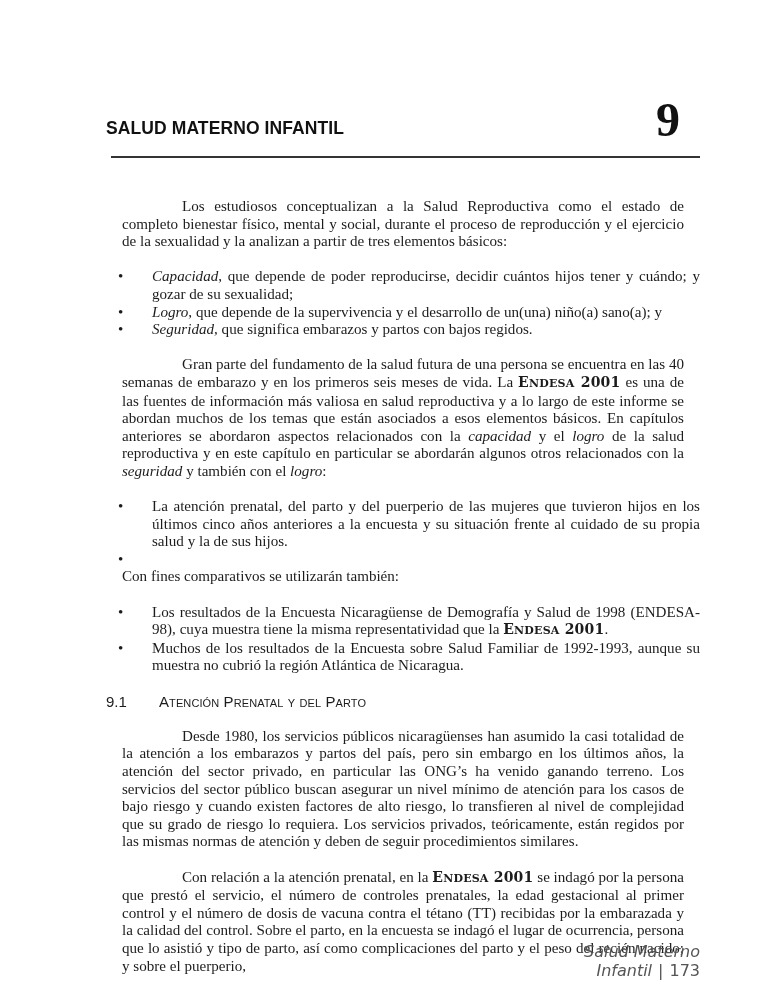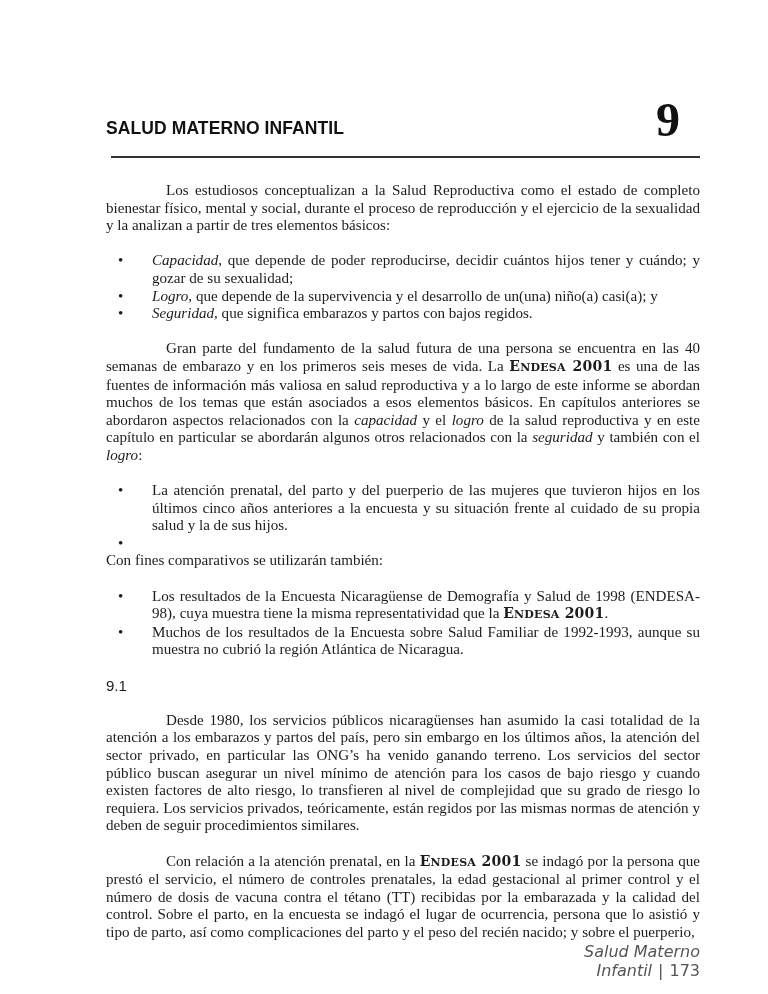--- a/index.html
+++ b/index.html
@@ -13,21 +13,21 @@
   .chapter-num {
     position: absolute; left: 640px; top: 96px;
     font-family: "Liberation Serif", serif; font-size: 48px; font-weight: bold; color: #111;
     line-height: 1;
   }
   .rule { position: absolute; left: 95px; top: 156px; width: 589px; height: 2px; background: #333; }
   .body-text {
     position: absolute; left: 90px; top: 182px; width: 594px;
     font-family: "Liberation Serif", serif; font-size: 15.1px; line-height: 17.6px; color: #1c1c1c;
   }
-  p { margin: 0; text-align: justify; }
+  p { margin: 16px; text-align: justify; }
   p.indent { text-indent: 60px; }
   p + p, ul + p, p + ul, ul + h2, h2 + p { margin-top: 17.6px; }
   ul { margin: 0; padding: 0; list-style: none; }
   ul li { position: relative; padding-left: 46px; text-align: justify; }
   ul li .bullet { position: absolute; left: 12px; top: 0; }
   em { font-style: italic; }
   .endesa { font-family: "DejaVu Serif", serif; font-weight: bold; font-size: 14px; letter-spacing: 0.2px; }
   .endesa .sc { font-size: 11px; }
   h2 {
     margin: 0; font-weight: normal; font-size: 15.5px; display: flex;
@@ -55,21 +55,21 @@
 
     <p class="indent">Los estudiosos conceptualizan a la Salud Reproductiva como el estado de completo bienestar físico, mental y social, durante el proceso de reproducción y el ejercicio de la sexualidad y la analizan a partir de tres elementos básicos:</p>
 
     <ul>
       <li>
         <span class="bullet">•</span>
         <em>Capacidad</em><span>, que depende de poder reproducirse, decidir cuántos hijos tener y cuándo; y gozar de su sexualidad;</span>
       </li>
       <li>
         <span class="bullet">•</span>
-        <em>Logro</em><span>, que depende de la supervivencia y el desarrollo de un(una) niño(a) casi(a); y</span>
+        <em>Logro</em><span>, que depende de la supervivencia y el desarrollo de un(una) niño(a) sano(a); y</span>
       </li>
       <li>
         <span class="bullet">•</span>
         <em>Seguridad</em><span>, que significa embarazos y partos con bajos regidos.</span>
       </li>
     </ul>
 
     <p class="indent"><span>Gran parte del fundamento de la salud futura de una persona se encuentra en las 40 semanas de embarazo y en los primeros seis meses de vida. La </span><span class="endesa"><span>E</span><span class="sc">NDESA</span><span> 2001</span></span><span> es una de las fuentes de información más valiosa en salud reproductiva y a lo largo de este informe se abordan muchos de los temas que están asociados a esos elementos básicos. En capítulos anteriores se abordaron aspectos relacionados con la </span><em>capacidad</em><span> y el </span><em>logro</em><span> de la salud reproductiva y en este capítulo en particular se abordarán algunos otros relacionados con la </span><em>seguridad</em><span> y también con el </span><em>logro</em><span>:</span></p>
 
     <ul>
@@ -90,20 +90,21 @@
         <span>Los resultados de la Encuesta Nicaragüense de Demografía y Salud de 1998 (ENDESA-98), cuya muestra tiene la misma representatividad que la </span><span class="endesa"><span>E</span><span class="sc">NDESA</span><span> 2001</span></span><span>.</span>
       </li>
       <li>
         <span class="bullet">•</span>
         <span>Muchos de los resultados de la Encuesta sobre Salud Familiar de 1992-1993, aunque su muestra no cubrió la región Atlántica de Nicaragua.</span>
       </li>
     </ul>
 
     <h2>
       <span class="sec-num">9.1</span>
+      <span class="sec-title">Atención Prenatal y del Parto</span>
     </h2>
 
     <p class="indent">Desde 1980, los servicios públicos nicaragüenses han asumido la casi totalidad de la atención a los embarazos y partos del país, pero sin embargo en los últimos años, la atención del sector privado, en particular las ONG’s ha venido ganando terreno. Los servicios del sector público buscan asegurar un nivel mínimo de atención para los casos de bajo riesgo y cuando existen factores de alto riesgo, lo transfieren al nivel de complejidad que su grado de riesgo lo requiera. Los servicios privados, teóricamente, están regidos por las mismas normas de atención y deben de seguir procedimientos similares.</p>
 
     <p class="indent"><span>Con relación a la atención prenatal, en la </span><span class="endesa"><span>E</span><span class="sc">NDESA</span><span> 2001</span></span><span> se indagó por la persona que prestó el servicio, el número de controles prenatales, la edad gestacional al primer control y el número de dosis de vacuna contra el tétano (TT) recibidas por la embarazada y la calidad del control. Sobre el parto, en la encuesta se indagó el lugar de ocurrencia, persona que lo asistió y tipo de parto, así como complicaciones del parto y el peso del recién nacido; y sobre el puerperio,</span></p>
 
   </div>
 
   <div class="footer">
     <span class="f-title">Salud Materno Infantil</span><span class="f-sep">|</span><span>173</span>

